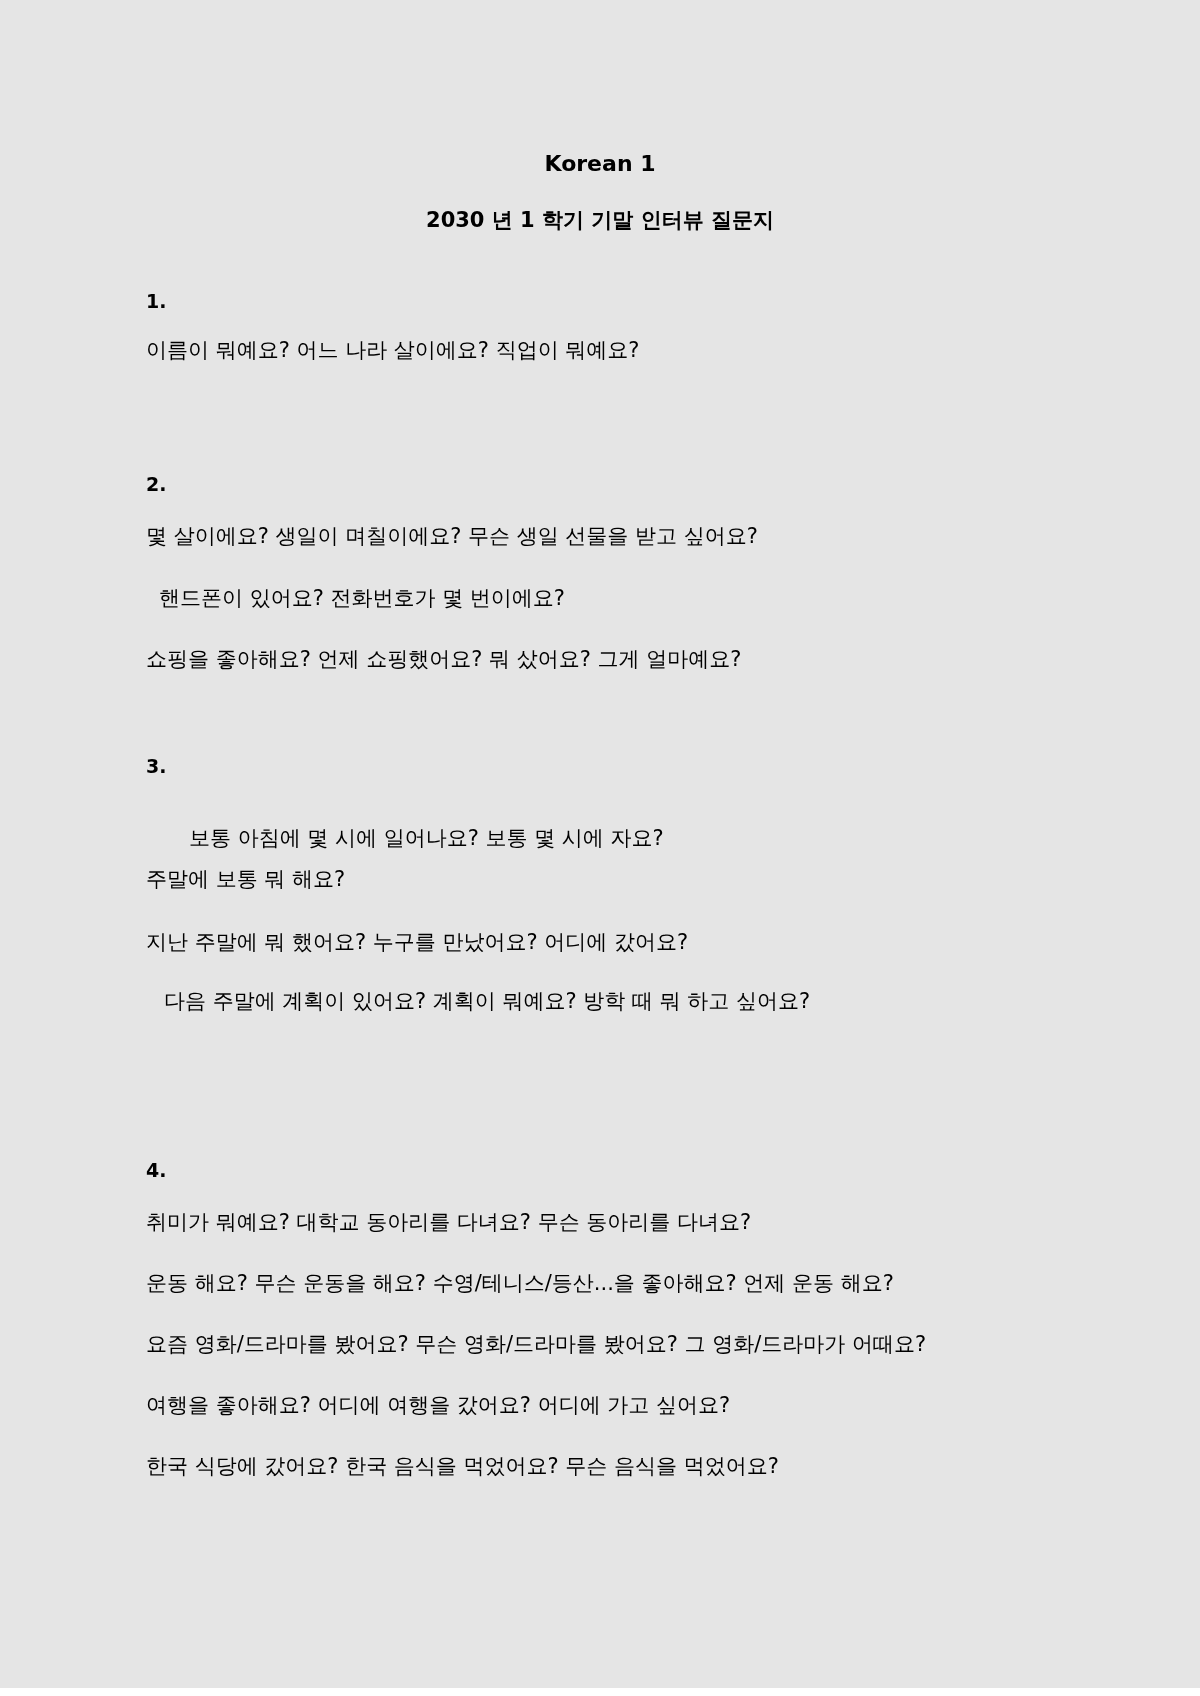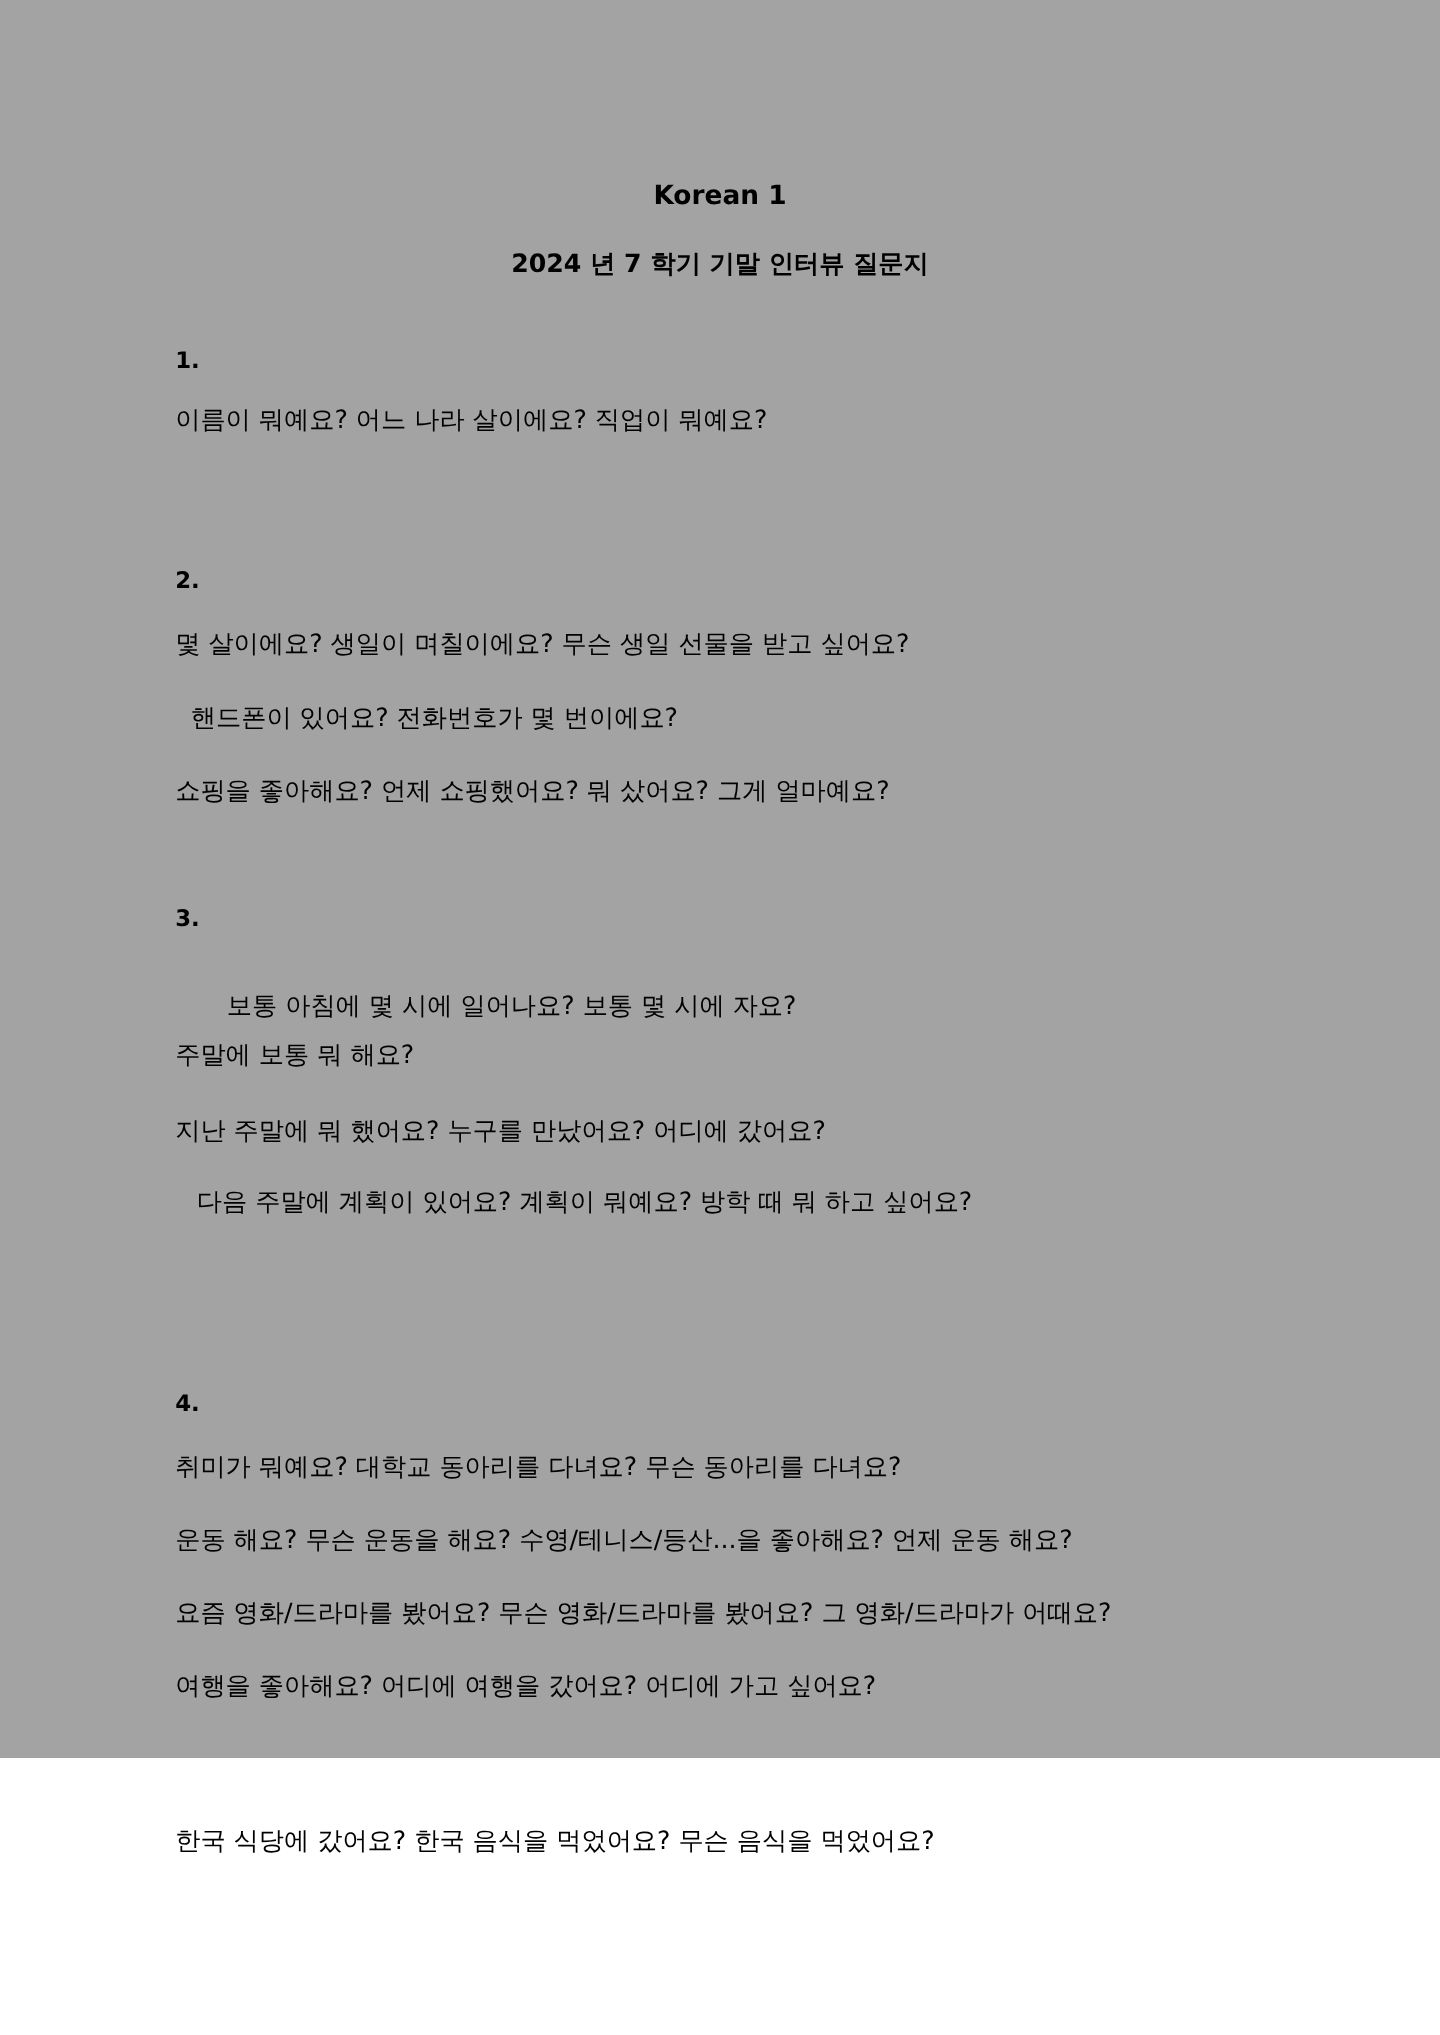--- a/index.html
+++ b/index.html
@@ -11,22 +11,22 @@
     width: 1200px;
     height: 1696px;
     position: relative;
     overflow: hidden;
     font-family: "DejaVu Sans", "Liberation Sans", sans-serif;
     color: #000000;
   }
   .page {
     position: absolute;
     left: 0; top: 0;
-    width: 1200px; height: 1465px;
-    background: #a3a3a3;
+    width: 1200px; height: 1688px;
+    background: #e5e5e5;
   }
   .title {
     position: absolute;
     left: 0; width: 1200px;
     text-align: center;
     font-weight: bold;
     font-size: 22px;
     line-height: 28px;
     white-space: nowrap;
   }
@@ -48,36 +48,36 @@
     white-space: nowrap;
     letter-spacing: 0px;
   }
 </style>
 </head>
 <body>
 
 <div class="page">
 
   <div class="title title-main">Korean 1</div>
-  <div class="title title-sub">2024 년 7 학기 기말 인터뷰 질문지</div>
+  <div class="title title-sub">2030 년 1 학기 기말 인터뷰 질문지</div>
 
   <div class="section-num" style="top:289px;">1.</div>
   <div class="line" style="top:336px;">이름이 뭐예요? 어느 나라 살이에요? 직업이 뭐예요?</div>
 
   <div class="section-num" style="top:472px;">2.</div>
   <div class="line" style="top:522px;">몇 살이에요? 생일이 며칠이에요? 무슨 생일 선물을 받고 싶어요?</div>
   <div class="line" style="top:584px;margin-left:13px;">핸드폰이 있어요? 전화번호가 몇 번이에요?</div>
   <div class="line" style="top:645px;">쇼핑을 좋아해요? 언제 쇼핑했어요? 뭐 샀어요? 그게 얼마예요?</div>
 
   <div class="section-num" style="top:754px;">3.</div>
   <div class="line" style="top:824px;margin-left:43px;">보통 아침에 몇 시에 일어나요? 보통 몇 시에 자요?</div>
   <div class="line" style="top:865px;">주말에 보통 뭐 해요?</div>
   <div class="line" style="top:928px;">지난 주말에 뭐 했어요? 누구를 만났어요? 어디에 갔어요?</div>
   <div class="line" style="top:987px;margin-left:18px;">다음 주말에 계획이 있어요? 계획이 뭐예요? 방학 때 뭐 하고 싶어요?</div>
 
   <div class="section-num" style="top:1158px;">4.</div>
   <div class="line" style="top:1208px;">취미가 뭐예요? 대학교 동아리를 다녀요? 무슨 동아리를 다녀요?</div>
   <div class="line" style="top:1269px;">운동 해요? 무슨 운동을 해요? 수영/테니스/등산...을 좋아해요? 언제 운동 해요?</div>
   <div class="line" style="top:1330px;">요즘 영화/드라마를 봤어요? 무슨 영화/드라마를 봤어요? 그 영화/드라마가 어때요?</div>
   <div class="line" style="top:1391px;">여행을 좋아해요? 어디에 여행을 갔어요? 어디에 가고 싶어요?</div>
-  <div class="line" style="top:1520px;text-align:right;">한국 식당에 갔어요? 한국 음식을 먹었어요? 무슨 음식을 먹었어요?</div>
+  <div class="line" style="top:1452px;text-align:right;">한국 식당에 갔어요? 한국 음식을 먹었어요? 무슨 음식을 먹었어요?</div>
 
 </div>
 
 </body></html>

